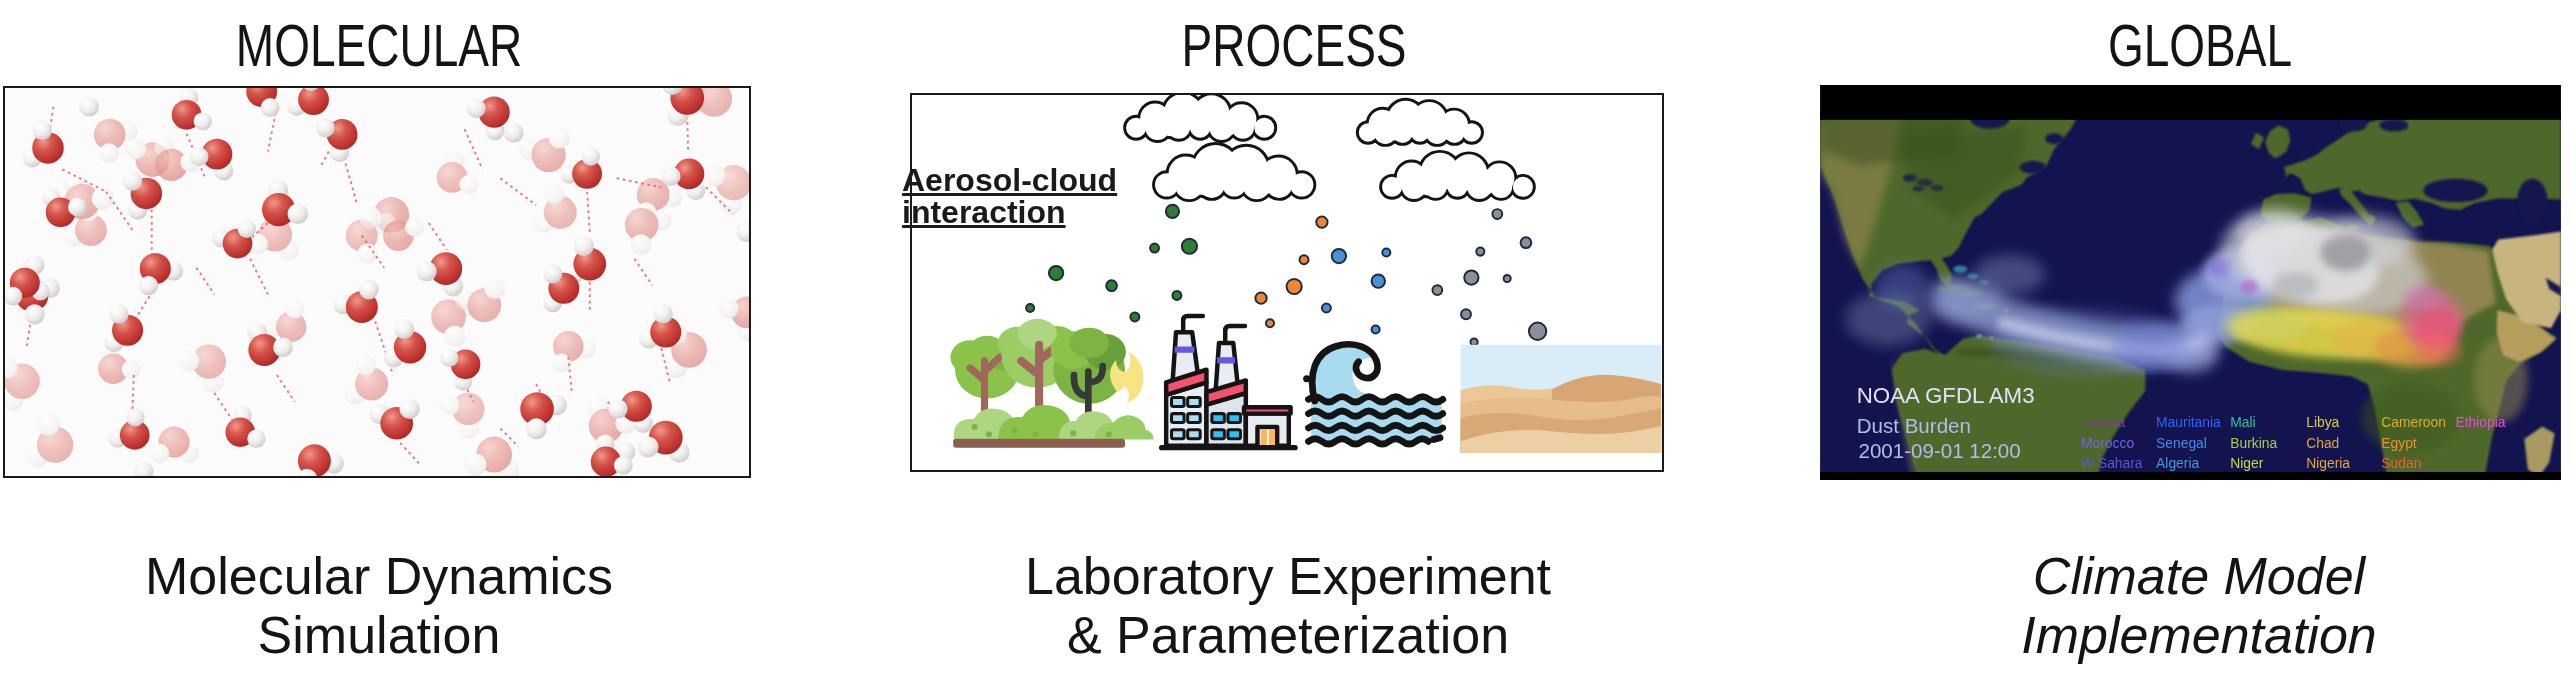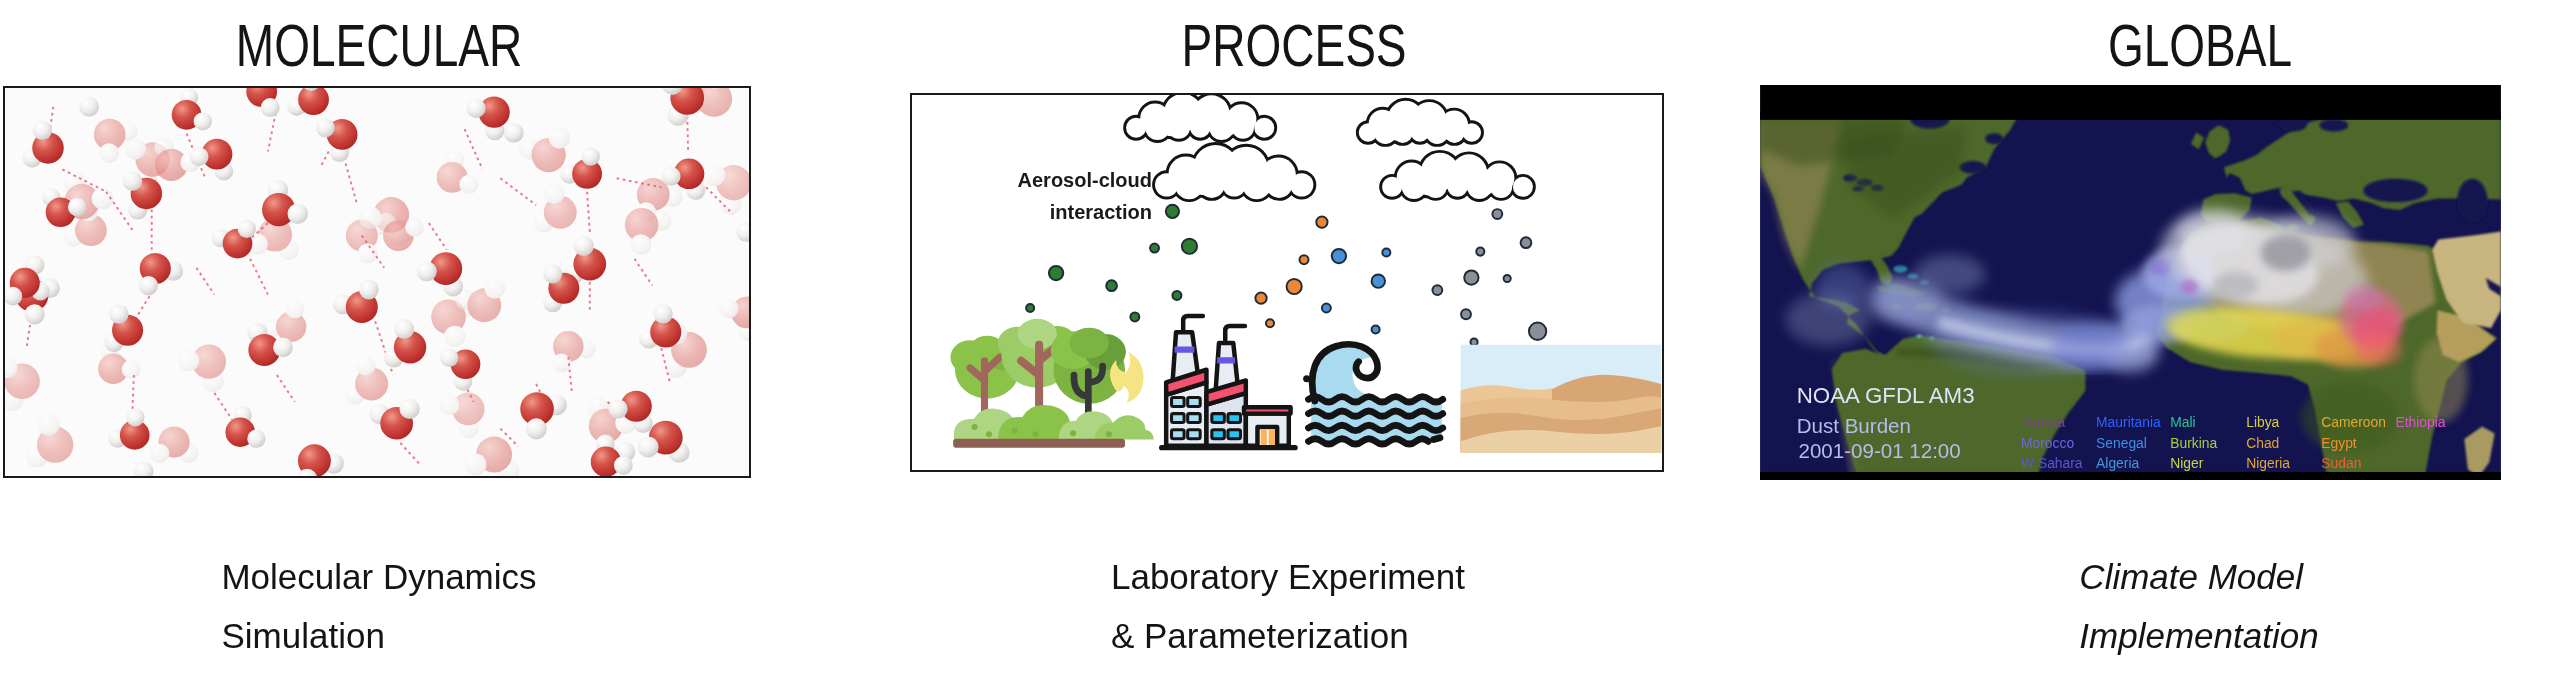--- a/index.html
+++ b/index.html
@@ -1,23 +1,23 @@
 <!DOCTYPE html>
 <html style="font-size:14.3px"><head><meta charset="utf-8">
 <style>
 html,body{margin:0;padding:0;}
 body{width:2576px;height:699px;position:relative;background:#fff;overflow:hidden;
  font-family:"Liberation Sans",sans-serif;}
 .ttl{position:absolute;font-size:59px;line-height:59px;color:#141414;
  white-space:nowrap;transform:translateX(-50%) scaleX(0.78);transform-origin:center top;}
-.cap{position:absolute;font-size:35px;line-height:59px;color:#141414;
+.cap{position:absolute;font-size:52px;line-height:59px;color:#141414;text-align:center;
  transform:translateX(-50%);white-space:nowrap;}
 .box{position:absolute;border:2.7px solid #1a1a1a;}
-.acl{position:absolute;left:902px;top:164px;width:250px;font-weight:bold;font-size:20px;
- line-height:32px;color:#1a1a1a;text-align:right;}
+.acl{position:absolute;left:902px;top:164px;width:250px;font-weight:bold;font-size:32px;
+ line-height:32px;color:#1a1a1a;text-align:left;text-decoration:underline;}
 </style></head>
 <body>
 <div class="ttl" style="left:379px;top:17px;">MOLECULAR</div>
 <div class="ttl" style="left:1294px;top:17px;">PROCESS</div>
 <div class="ttl" style="left:2200px;top:17px;">GLOBAL</div>
 
 <div class="box" style="left:2.7px;top:86px;width:744px;height:388px;background:#fcfbfb;">
 <svg width="744" height="388" viewBox="6 99 832 434" style="display:block">
       <defs>
 <radialGradient id="oR" cx="0.35" cy="0.3" r="0.85">
@@ -750,21 +750,21 @@
       <rect x="1633" y="386" width="224" height="121" fill="#d9edf8"></rect>
       <path d="M1633 437 Q1662 428 1688 433 Q1716 439 1740 434 L1780 430 L1780 507 L1633 507 Z" fill="#ecc795"></path>
       <path d="M1735 436 Q1768 417 1805 420 Q1835 423 1857 430 L1857 507 L1735 507 Z" fill="#d7a674"></path>
       <path d="M1633 452 Q1680 441 1732 447 Q1792 454 1832 445 Q1846 442 1857 445 L1857 507 L1633 507 Z" fill="#e7bd8d"></path>
       <path d="M1633 468 Q1674 458 1720 466 Q1766 474 1804 467 Q1836 461 1857 457 L1857 507 L1633 507 Z" fill="#d8a977"></path>
       <path d="M1633 494 Q1680 477 1737 483 Q1802 490 1846 479 L1857 477 L1857 507 L1633 507 Z" fill="#ecd0a5"></path>
     </svg>
 </div>
 <div class="acl">Aerosol-cloud<br>interaction</div>
 
-<div style="position:absolute;left:1760px;top:85px;width:741px;height:395px;">
+<div style="position:absolute;left:1820px;top:85px;width:741px;height:395px;">
 <svg width="741" height="395" viewBox="0 0 829 442" style="display:block">
       <defs>
 <filter id="bl8" x="-60%" y="-60%" width="220%" height="220%">
           <feGaussianBlur stdDeviation="8"></feGaussianBlur>
         </filter>
 <filter id="bl5" x="-60%" y="-60%" width="220%" height="220%">
           <feGaussianBlur stdDeviation="5"></feGaussianBlur>
         </filter>
 <filter id="bl3" x="-50%" y="-50%" width="200%" height="200%">
           <feGaussianBlur stdDeviation="3"></feGaussianBlur>

